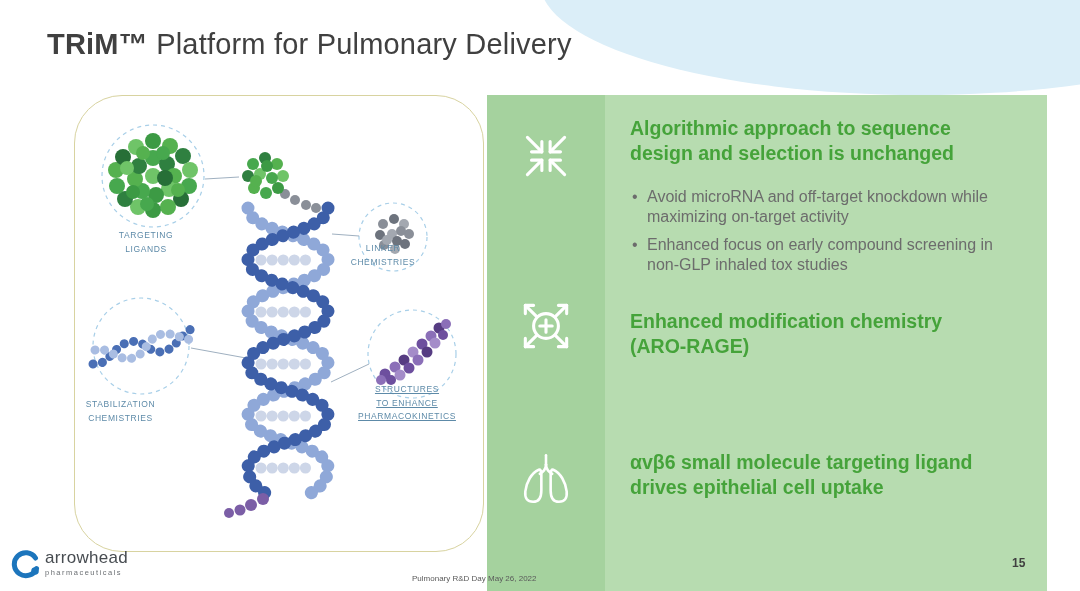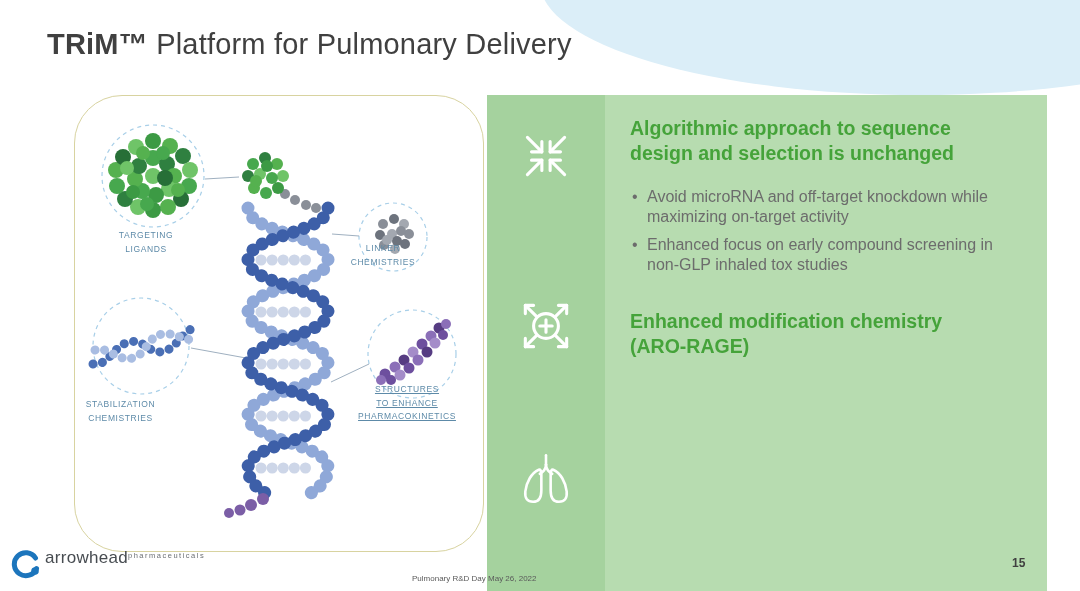--- a/index.html
+++ b/index.html
@@ -30,21 +30,21 @@
   .strip{position:absolute;left:0;top:0;width:118px;height:100%;background:#a5d29e;}
   .icon{position:absolute;left:28px;width:62px;height:62px;}
   .panel-text{position:absolute;left:143px;top:0;right:22px;bottom:0;}
   .p-head{position:absolute;color:#45a33a;font-weight:bold;font-size:19.5px;line-height:1.27;}
   .p-bullets{position:absolute;}
   .bullet{position:relative;padding-left:17px;color:#6c6c6c;font-size:16px;line-height:1.28;margin-bottom:7px;}
   .bullet::before{content:"\2022";position:absolute;left:2px;color:#6c6c6c;}
 
   
   .logo{position:absolute;left:10px;top:549px;display:flex;align-items:flex-start;gap:5px;}
-  .logo-text{display:flex;flex-direction:row;justify-content:flex-end;}
+  .logo-text{display:flex;flex-direction:column;justify-content:flex-end;}
   .logo-name{font-size:17px;color:#474c51;letter-spacing:.3px;line-height:1;}
   .logo-sub{font-size:7.5px;color:#6b6f73;letter-spacing:1.5px;margin-top:3px;line-height:1;}
   .footer-note{position:absolute;left:412px;top:574px;width:220px;text-align:left;font-size:8px;color:#5a5a5a;}
   .page-num{position:absolute;left:1012px;top:556px;font-size:12px;color:#404040;font-weight:bold;}
 </style>
 </head>
 <body>
 
 <div class="slide">
 
@@ -238,20 +238,21 @@
 
     <div class="panel-text">
       <div class="p-head" style="top:21px;width:352px;">Algorithmic approach to sequence design and selection is unchanged</div>
       <div class="p-bullets" style="top:92px;width:390px;">
         <div class="bullet">Avoid microRNA and off-target knockdown while maximizing on-target activity</div>
         <div class="bullet">Enhanced focus on early compound screening in non-GLP inhaled tox studies</div>
       </div>
 
       <div class="p-head" style="top:194px;width:352px;margin-top:20px;">Enhanced modification chemistry (ARO-RAGE)</div>
 
+      <div class="p-head" style="top:355px;width:398px;">αvβ6 small molecule targeting ligand drives epithelial cell uptake</div>
     </div>
   </div>
 
   <div class="logo">
     <svg width="30" height="30" viewBox="0 0 30 30">
       <path d="M25.5 9 A11.5 11.5 0 1 0 26.5 19.5" fill="none" stroke="#1c75bc" stroke-width="5" stroke-linecap="round"></path>
       <circle cx="25" cy="22" r="3.8" fill="#1c75bc"></circle>
     </svg>
     <div class="logo-text">
       <span class="logo-name">arrowhead</span>

